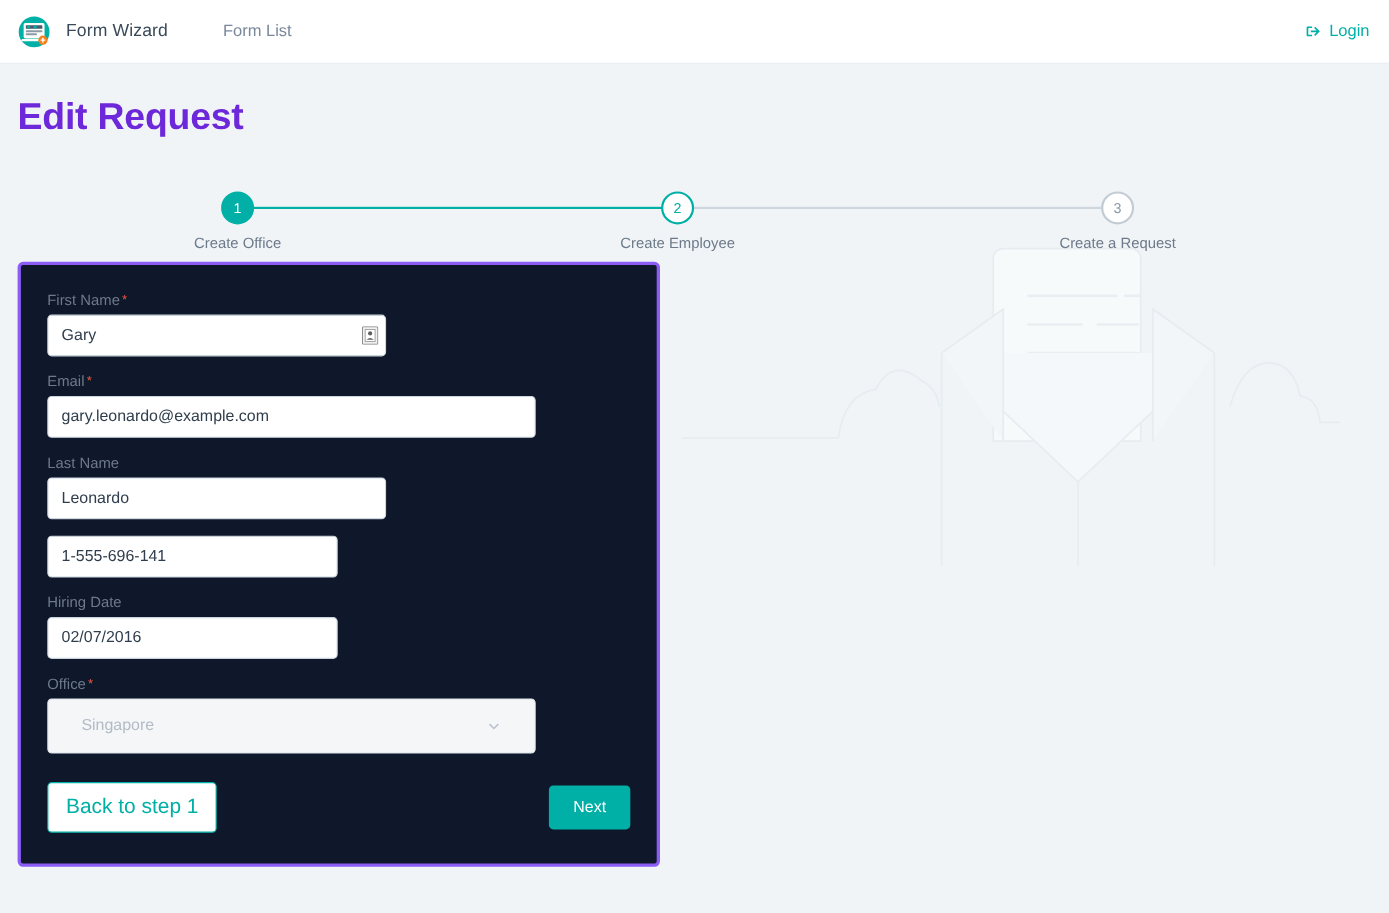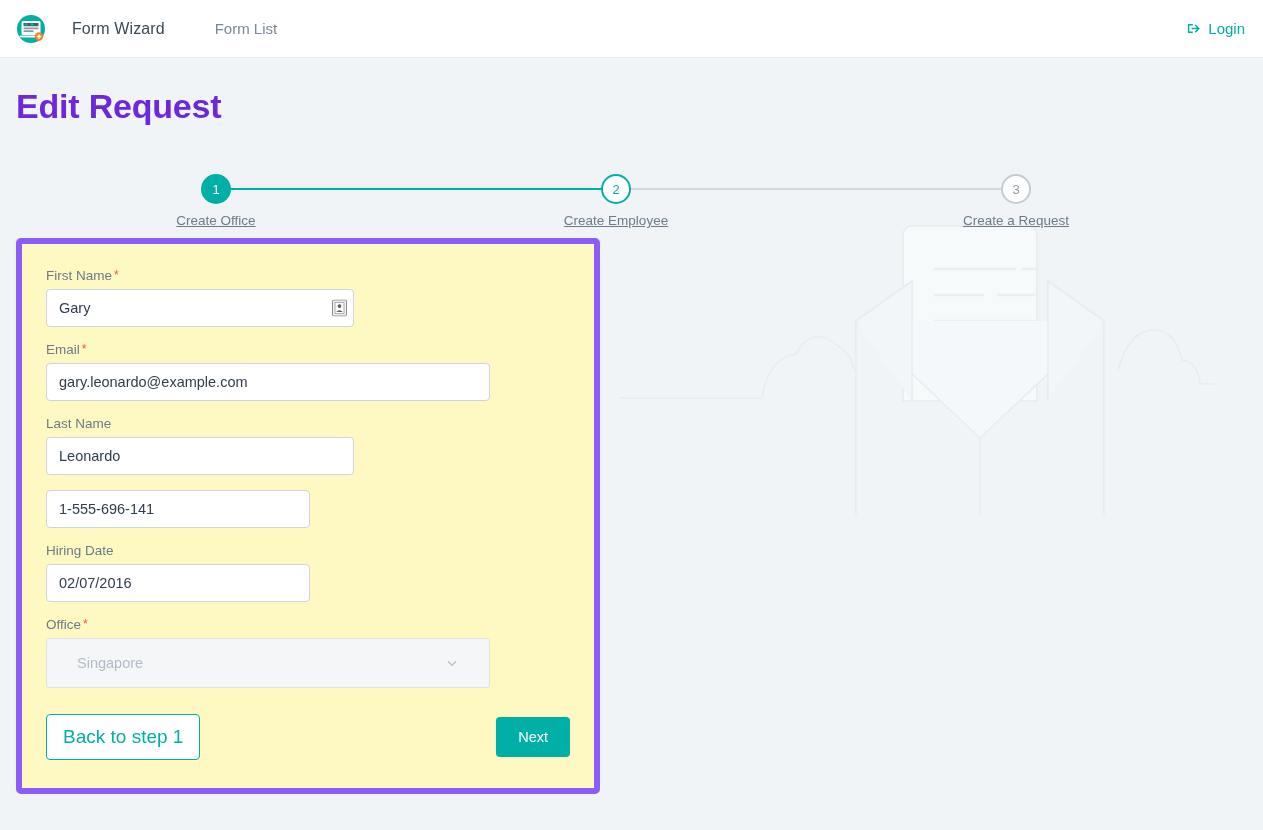--- a/index.html
+++ b/index.html
@@ -21,21 +21,21 @@
     display: flex;
     align-items: center;
     padding: 0 18px 0 14px;
     border-bottom: 1px solid #e6ebef;
     position: relative;
     z-index: 20;
   }
   #brand {
     display: flex;
     align-items: center;
-    gap: 24px;
+    gap: 12px;
     text-decoration: none;
   }
   #brand-logo {
     width: 34px; height: 34px;
     flex: 0 0 34px;
     position: relative;
   }
   #brand-text {
     font-size: 16px;
     color: #3b4a58;
@@ -113,21 +113,20 @@
   .step-circle.todo {
     background: #ffffff;
     border: 2px solid #c3ccd4;
     color: #8e9aa6;
   }
   .step-label {
     margin-top: 9px;
     font-size: 13.5px;
     color: #6c7a89;
     white-space: nowrap;
-    text-decoration: underline;
   }
   .connector {
     position: absolute;
     top: 14px;
     height: 2px;
     z-index: 1;
   }
   .connector.done { background: #00b0a6; }
   .connector.todo { background: #cfd7de; }
 
@@ -141,22 +140,22 @@
     z-index: 0;
     pointer-events: none;
   }
 
   
   #form-card {
     position: absolute;
     left: 16px;
     top: 238px;
     width: 584px;
-    background: #fef9c3;
-    border: 6px solid #8b5cf6;
+    background: #0f172a;
+    border: 3px solid #8b5cf6;
     border-radius: 5px;
     padding: 24px 24px 28px 24px;
     z-index: 10;
   }
   .field { margin-bottom: 15px; }
   .field-label {
     font-size: 13.5px;
     color: #6c7a89;
     margin-bottom: 6px;
     display: block;

